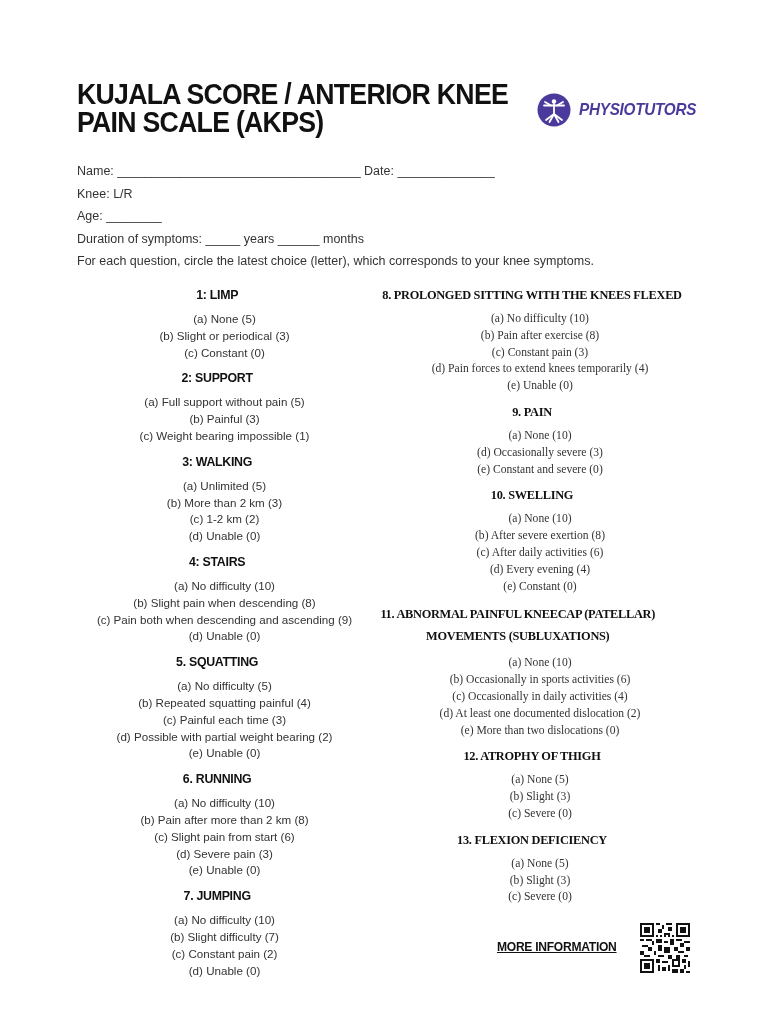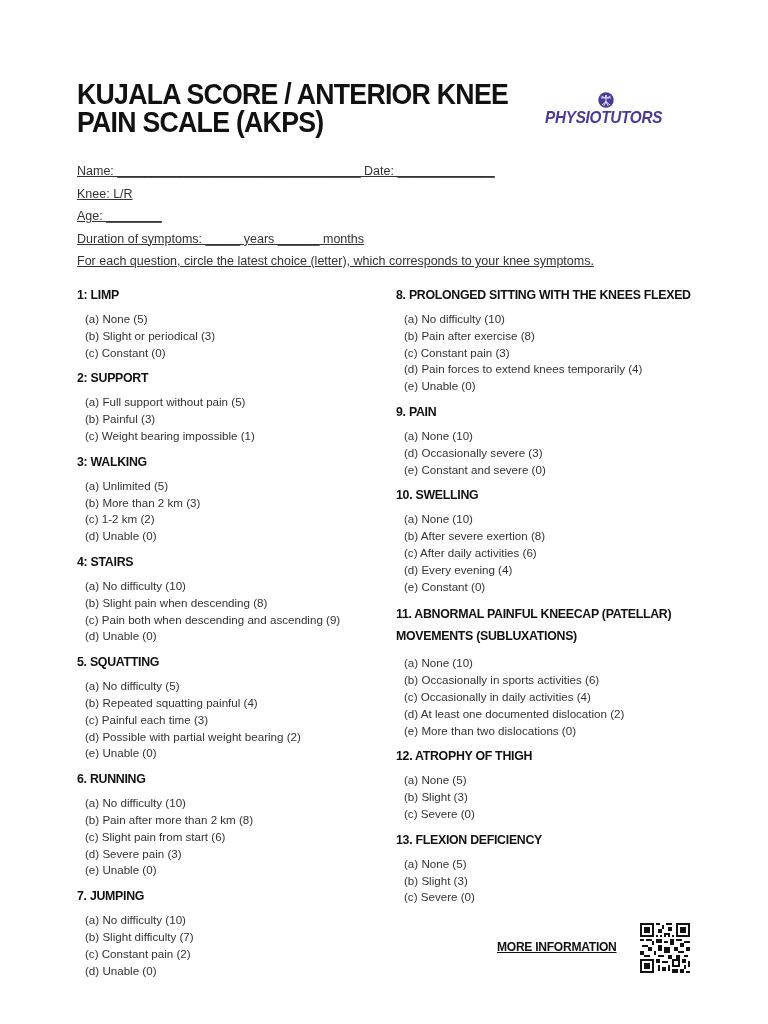--- a/index.html
+++ b/index.html
@@ -11,37 +11,37 @@
     .title {
       position: absolute; left: 77px; top: 80px; width: 440px;
       font-family: "Liberation Sans", sans-serif;
       font-weight: 700; font-size: 29px; line-height: 28px;
       letter-spacing: -0.8px; color: #111111;
       transform: scaleX(0.92); transform-origin: left top;
     }
     .title span { display: block; white-space: nowrap; }
     .brand {
       position: absolute; left: 537px; top: 92px; height: 36px;
-      display: flex; align-items: center; flex-direction: column;
+      display: flex; align-items: center;
     }
     .brand .logo { width: 34px; height: 34px; }
     .brand .name {
       margin-left: 8px; font-weight: 700; font-style: italic;
       font-size: 17px; color: #4b3a9c; letter-spacing: -0.3px;
       transform: scaleX(0.9); transform-origin: left center;
     }
     .info {
       position: absolute; left: 77px; top: 160px; font-size: 12.5px;
-      line-height: 22.5px; color: #333333; text-decoration: underline;
+      line-height: 22.5px; color: #333333;
     }
     .info div { white-space: nowrap; }
     .col { position: absolute; top: 286px; }
     .col.left { left: 77px; width: 295px; }
-    .col.right { left: 396px; width: 320px; }
-    .q { margin-bottom: 4px; }
+    .col.right { left: 380px; width: 320px; font-family: Liberation Serif, serif; }
+    .q { margin-bottom: 4px; text-align: center; }
     .q h3 {
       margin: 0 0 5px 0; font-size: 13px; font-weight: 700; color: #111111;
       line-height: 17px; letter-spacing: -0.3px;
       transform: scaleX(0.95); transform-origin: left center;
       white-space: nowrap;
     }
     .q h3.wrap { white-space: normal; line-height: 22px; margin-bottom: 3px; }
     .q ul { list-style: none; margin: 8px; padding: 0; }
     .q li { font-size: 11.6px; line-height: 16.8px; color: #333333; white-space: nowrap; }
     .more {

